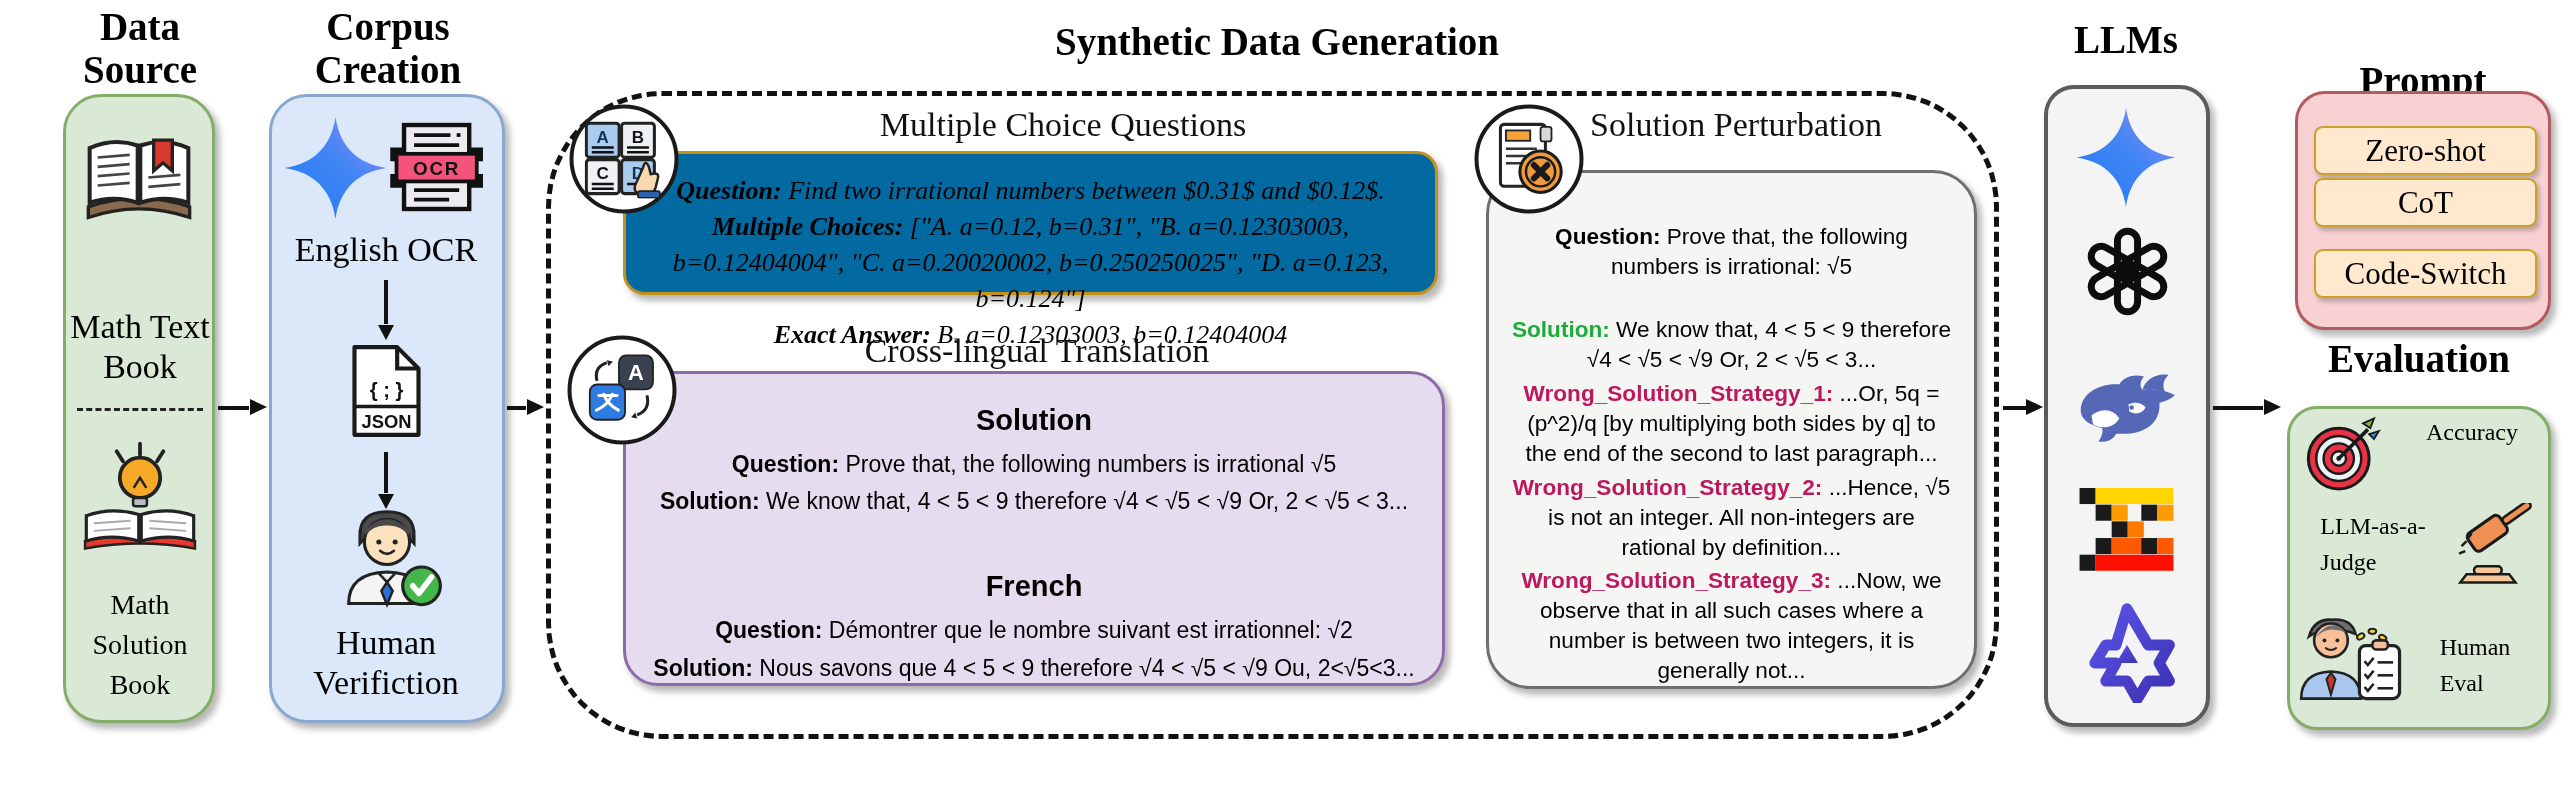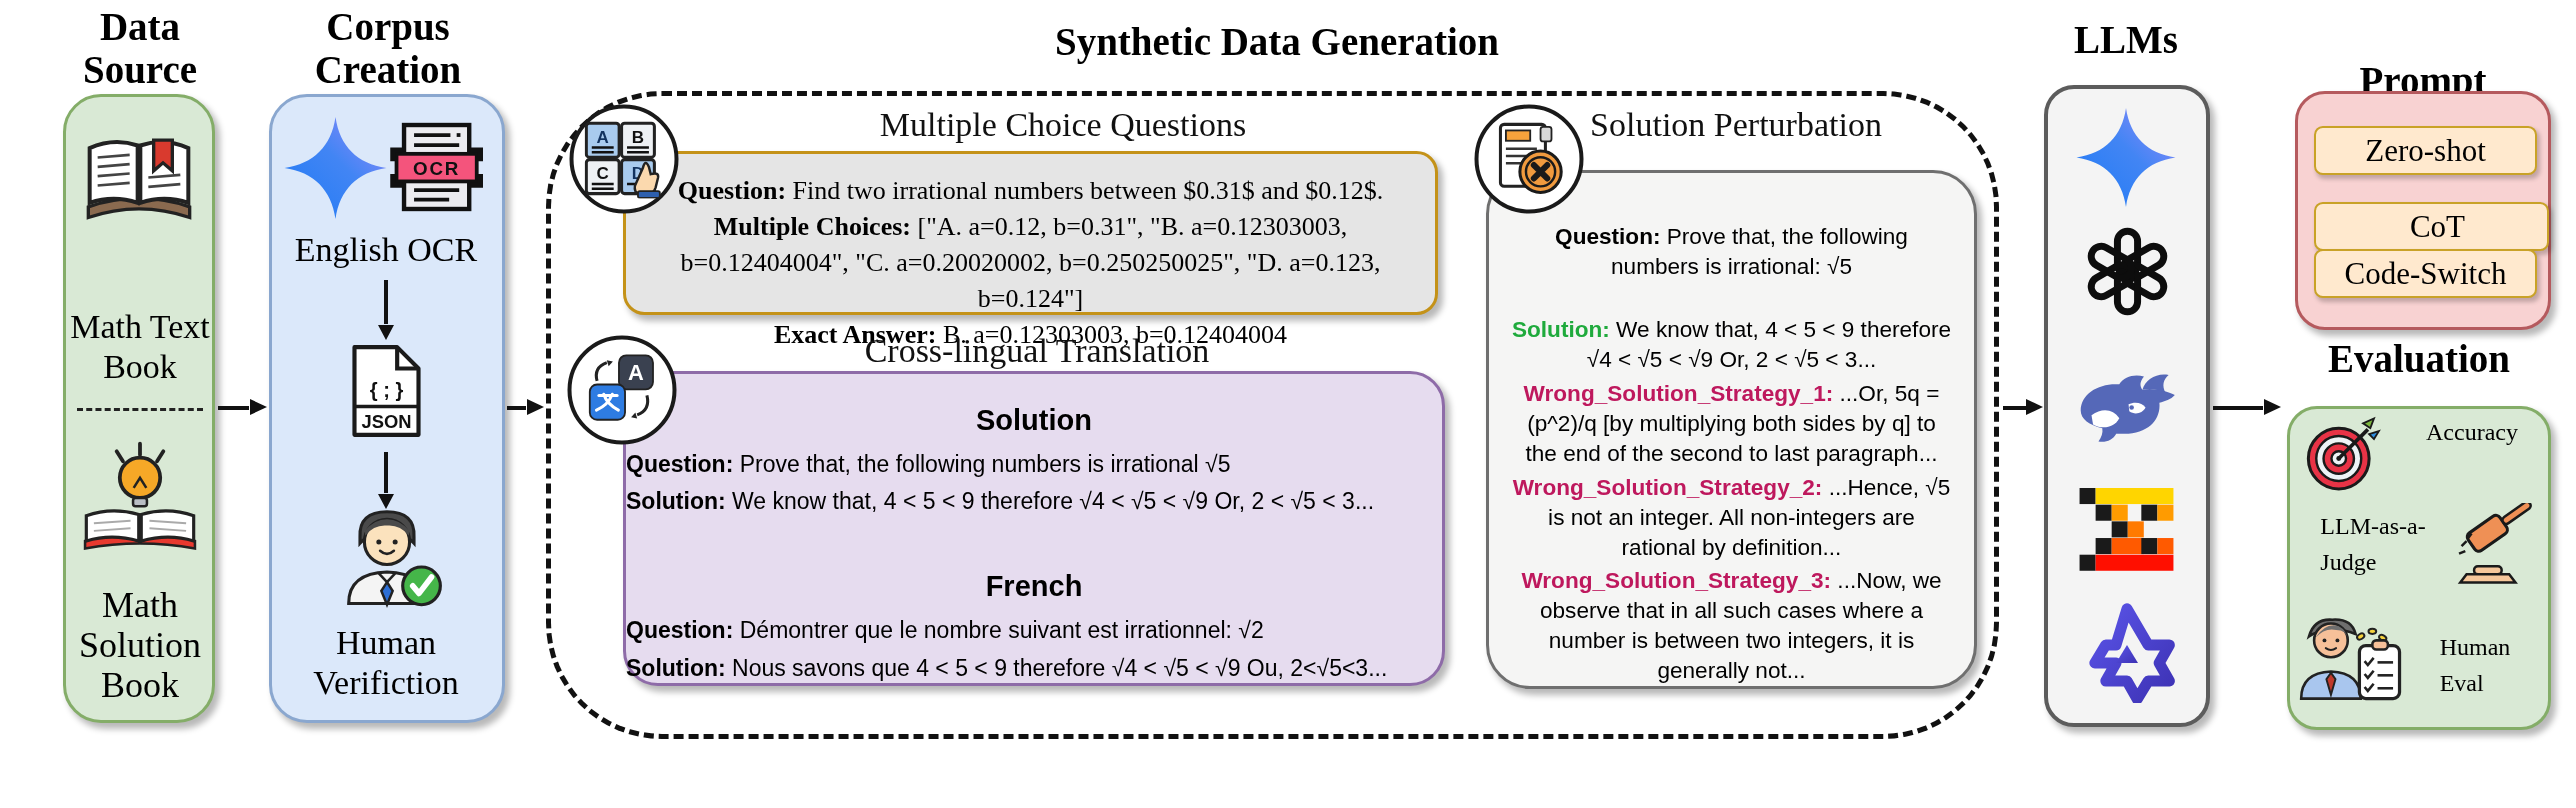--- a/index.html
+++ b/index.html
@@ -20,21 +20,21 @@
   .harrow::after{content:"";position:absolute;right:-17.6px;top:-10.7px;width:0;height:0;
                  border-left:17.6px solid #111;border-top:8.2px solid transparent;border-bottom:8.2px solid transparent;}
   .varrow{position:absolute;width:0;border-left:4.4px solid #111;}
   .varrow::after{content:"";position:absolute;left:-10px;bottom:-15.7px;width:0;height:0;
                  border-top:15.7px solid #111;border-left:8.2px solid transparent;border-right:8.2px solid transparent;}
   .divider{position:absolute;border-top:3.8px dashed #222;}
   
   .mcq-text{position:absolute;left:19px;right:19px;top:19px;text-align:center;
             font-size:26px;line-height:36px;}
   
-  .tr-line{position:absolute;left:0;right:0;font-family:"Liberation Sans",sans-serif;
+  .tr-line{position:absolute;left:0;right:0;text-align:center;font-family:"Liberation Sans",sans-serif;
            font-size:23px;white-space:nowrap;}
   .tr-head{position:absolute;left:0;right:0;text-align:center;font-family:"Liberation Sans",sans-serif;
            font-size:29px;font-weight:bold;}
   
   .pt-body{position:absolute;left:21.4px;right:21.4px;top:49px;text-align:center;
            font-family:"Liberation Sans",sans-serif;font-size:22.6px;line-height:30px;}
   .pt-body p{margin:0;}
   .lbl-green{color:#1faa3c;font-weight:bold;}
   .lbl-red{color:#be185d;font-weight:bold;}
   .btn{position:absolute;left:2314px;width:219px;height:45px;border:2.5px solid #c9a227;border-radius:8.8px;
@@ -92,21 +92,21 @@
     <path d="M10,118 Q50,104 93,116 L93,158 Q50,146 10,158 Z" fill="#fff" stroke="#222" stroke-width="5"></path>
     <path d="M180,118 Q140,104 97,116 L97,158 Q140,146 180,158 Z" fill="#fff" stroke="#222" stroke-width="5"></path>
     <g stroke="#aaa" stroke-width="3">
       <line x1="22" y1="130" x2="80" y2="126"></line>
         <line x1="22" y1="142" x2="80" y2="138"></line>
       <line x1="110" y1="126" x2="168" y2="130"></line>
         <line x1="110" y1="138" x2="168" y2="142"></line>
     </g>
   </svg>
 
-  <div class="iconlabel" style="left:140px;top:585px;font-size:36px;line-height:40px;">Math
+  <div class="iconlabel" style="left:140px;top:585px;font-size:28px;line-height:40px;">Math
 Solution
 Book</div>
 
   <div class="harrow" style="left:218px;top:406px;width:31px;"></div>
 
   <div class="box" style="left:269px;top:94px;width:236px;height:629px;background:#dbe8fa;border:3.8px solid #8aa7cf;border-radius:38px;"></div>
 
   <svg class="abs" style="left:282px;top:116px;" width="107" height="104" viewBox="0 0 100 100">
     <defs>
         <linearGradient id="gemA" x1="0" y1="1" x2="1" y2="0">
@@ -191,21 +191,21 @@
           <line x1="70" y1="54" x2="106" y2="54"></line>
         <line x1="12" y1="106" x2="48" y2="106"></line>
           <line x1="12" y1="114" x2="48" y2="114"></line>
         <line x1="70" y1="106" x2="100" y2="106"></line>
       </g>
       <path d="M96,80 q4,-16 10,-2 l3,12 q14,-4 12,6 l-4,16 q-3,10 -13,10 l-14,0 q-9,-2 -7,-13 z" fill="#fbd9ae" stroke="#222" stroke-width="4"></path>
       <rect x="88" y="118" width="36" height="11" rx="3" fill="#2d5fae" stroke="#222" stroke-width="3"></rect>
     </svg>
   </div>
 
-  <div class="box" style="left:623px;top:151px;width:815px;height:164px;background:#e5e5e5;border:3.8px solid #c49218;border-radius:21.4px;">
+  <div class="box" style="left:623px;top:151px;width:815px;height:144px;background:#0369a1;border:3.8px solid #c49218;border-radius:21.4px;font-style:italic;">
     <div class="mcq-text">
       <div><b>Question:</b><span> Find two irrational numbers between $0.31$ and $0.12$.</span></div>
       <div><b>Multiple Choices:</b><span> ["A. a=0.12, b=0.31", "B. a=0.12303003, b=0.12404004", "C. a=0.20020002, b=0.250250025", "D. a=0.123, b=0.124"]</span></div>
       <div><b>Exact Answer:</b><span> B. a=0.12303003, b=0.12404004</span></div>
     </div>
   </div>
 
   <div class="subtitle" style="left:1037px;top:332px;">Cross-lingual Translation</div>
 
   <div class="circle-badge" style="left:622px;top:390px;">
@@ -321,21 +321,21 @@
     </linearGradient>
       </defs>
     <path d="M65,10 L92,56 L119,56 L106,79 L119,102 L92,102 L78,125 L65,102 L38,102 L51,79 L24,79 L38,56 L51,56 Z" fill="none" stroke="url(#qw)" stroke-width="14" stroke-linejoin="round"></path>
     <path d="M65,56 L79,79 L51,79 Z" fill="url(#qw)"></path>
   </svg>
 
   <div class="harrow" style="left:2213px;top:406px;width:50px;"></div>
 
   <div class="box" style="left:2295px;top:91px;width:256px;height:239px;background:#f8d2d2;border:3.8px solid #b55a5e;border-radius:30px;"></div>
   <div class="btn" style="top:126px;">Zero-shot</div>
-  <div class="btn" style="top:202px;padding-left:12px;">CoT</div>
+  <div class="btn" style="top:178px;">CoT</div>
   <div class="btn" style="top:249px;">Code-Switch</div>
 
   <div class="box" style="left:2287px;top:406px;width:264px;height:324px;background:#d9e9d5;border:3.1px solid #84ad68;border-radius:30px;"></div>
 
   <svg class="abs" style="left:2302px;top:416px;" width="82" height="79" viewBox="0 0 130 130">
     <circle cx="58" cy="70" r="50" fill="#e83346" stroke="#1a1a1a" stroke-width="5"></circle>
     <circle cx="58" cy="70" r="37" fill="#eef3f6" stroke="#1a1a1a" stroke-width="4"></circle>
     <circle cx="58" cy="70" r="25" fill="#e83346" stroke="#1a1a1a" stroke-width="4"></circle>
     <circle cx="58" cy="70" r="12" fill="#eef3f6" stroke="#1a1a1a" stroke-width="4"></circle>
     <circle cx="58" cy="70" r="4" fill="#1a1a1a"></circle>

